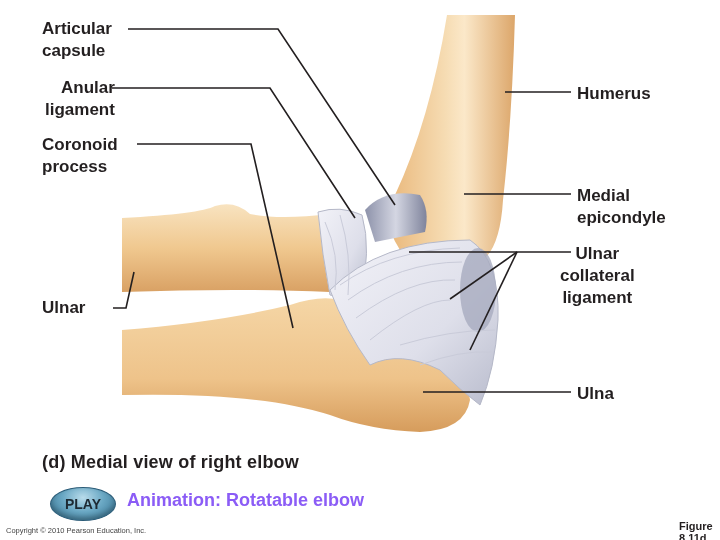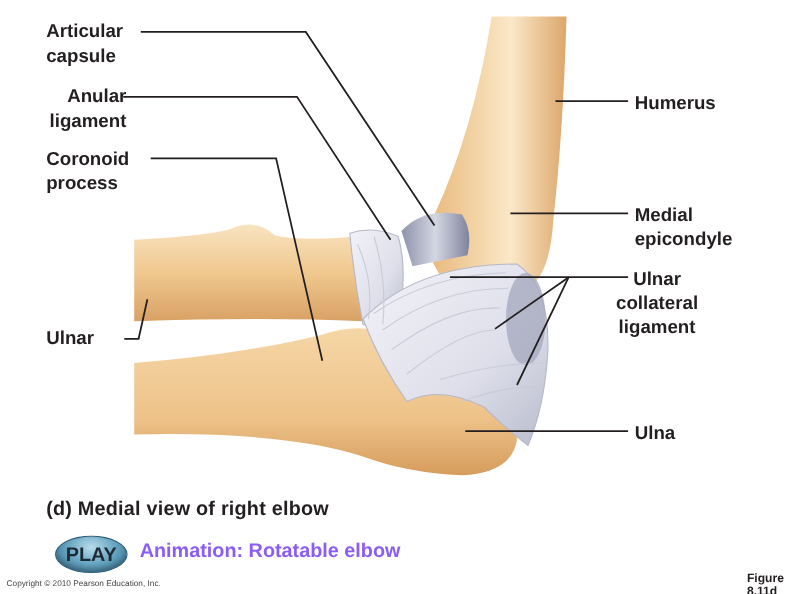--- a/index.html
+++ b/index.html
@@ -7,21 +7,21 @@
          font-family: "Liberation Sans", sans-serif; }
   .canvas { position: absolute; left: 0; top: 0; width: 720px; height: 540px; }
   .label { position: absolute; font-family: "Liberation Sans", sans-serif; font-weight: bold;
            font-size: 17px; line-height: 22px; color: #231f20; white-space: pre-line; }
   .caption { position: absolute; left: 42px; top: 452px; font-family: Liberation Sans, sans-serif;
              font-weight: bold; font-size: 18px; color: #231f20; letter-spacing: 0.2px; }
   .play-btn { position: absolute; left: 50px; top: 487px; width: 64px; height: 32px; border-radius: 50%;
               background: radial-gradient(ellipse at 50% 30%, #b9dceb 0%, #6aa8c4 45%, #2f6b8a 100%);
               border: 1px solid #2b5c78; box-shadow: inset 0 -3px 5px rgba(0,0,0,0.25);
               display: flex; align-items: center; justify-content: center; cursor: pointer; }
-  .play-btn span { font-family: "Liberation Sans", sans-serif; font-weight: bold; font-size: 18px; color: #1d2a33; }
+  .play-btn span { font-family: "Liberation Sans", sans-serif; font-weight: bold; font-size: 14px; color: #1d2a33; }
   .anim-label { position: absolute; left: 127px; top: 490px; font-family: "Liberation Sans", sans-serif;
                 font-weight: bold; font-size: 18px; color: #8b5cf6; }
   .copyright { position: absolute; left: 6px; top: 526px; font-size: 7.5px; color: #444; font-family: "Liberation Sans", sans-serif; text-align: center; }
   .figure-no { position: absolute; left: 643px; top: 520px; font-size: 11px; font-weight: bold; color: #231f20; font-family: "Liberation Sans", sans-serif; margin-left: 36px; }
 </style>
 </head>
 <body>
 
 <svg class="canvas" viewBox="0 0 720 540">
   <defs>

